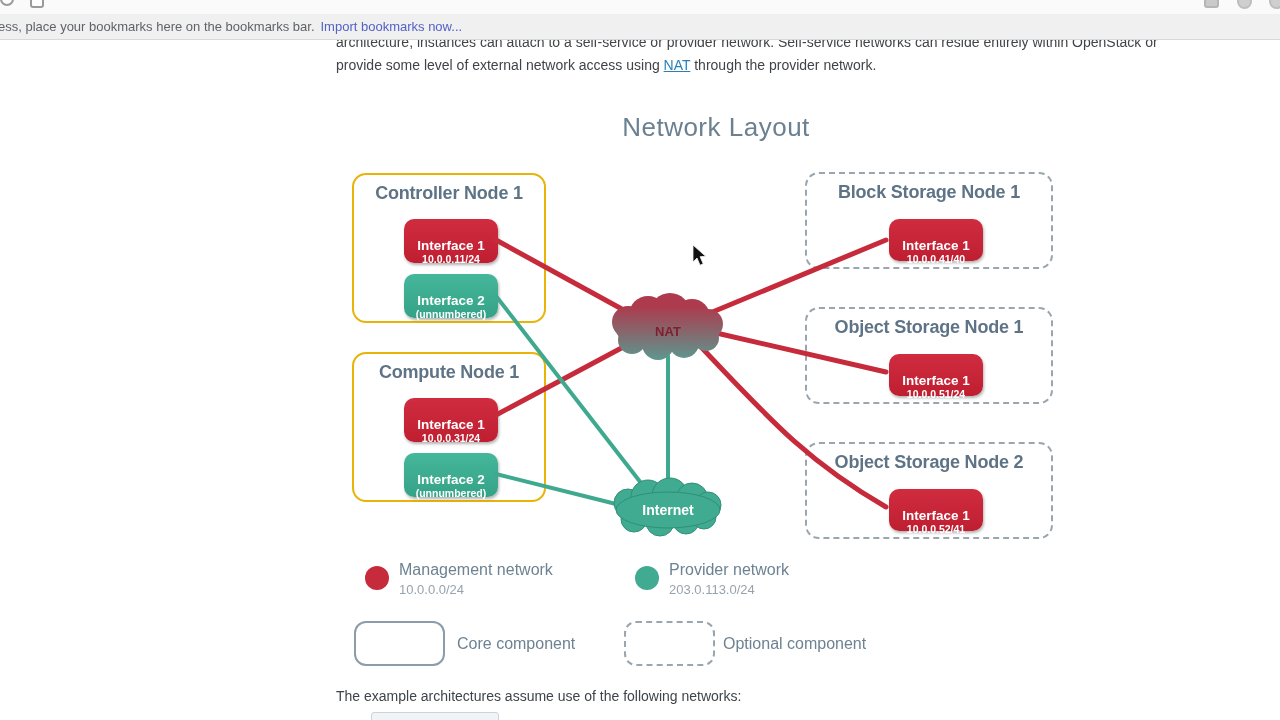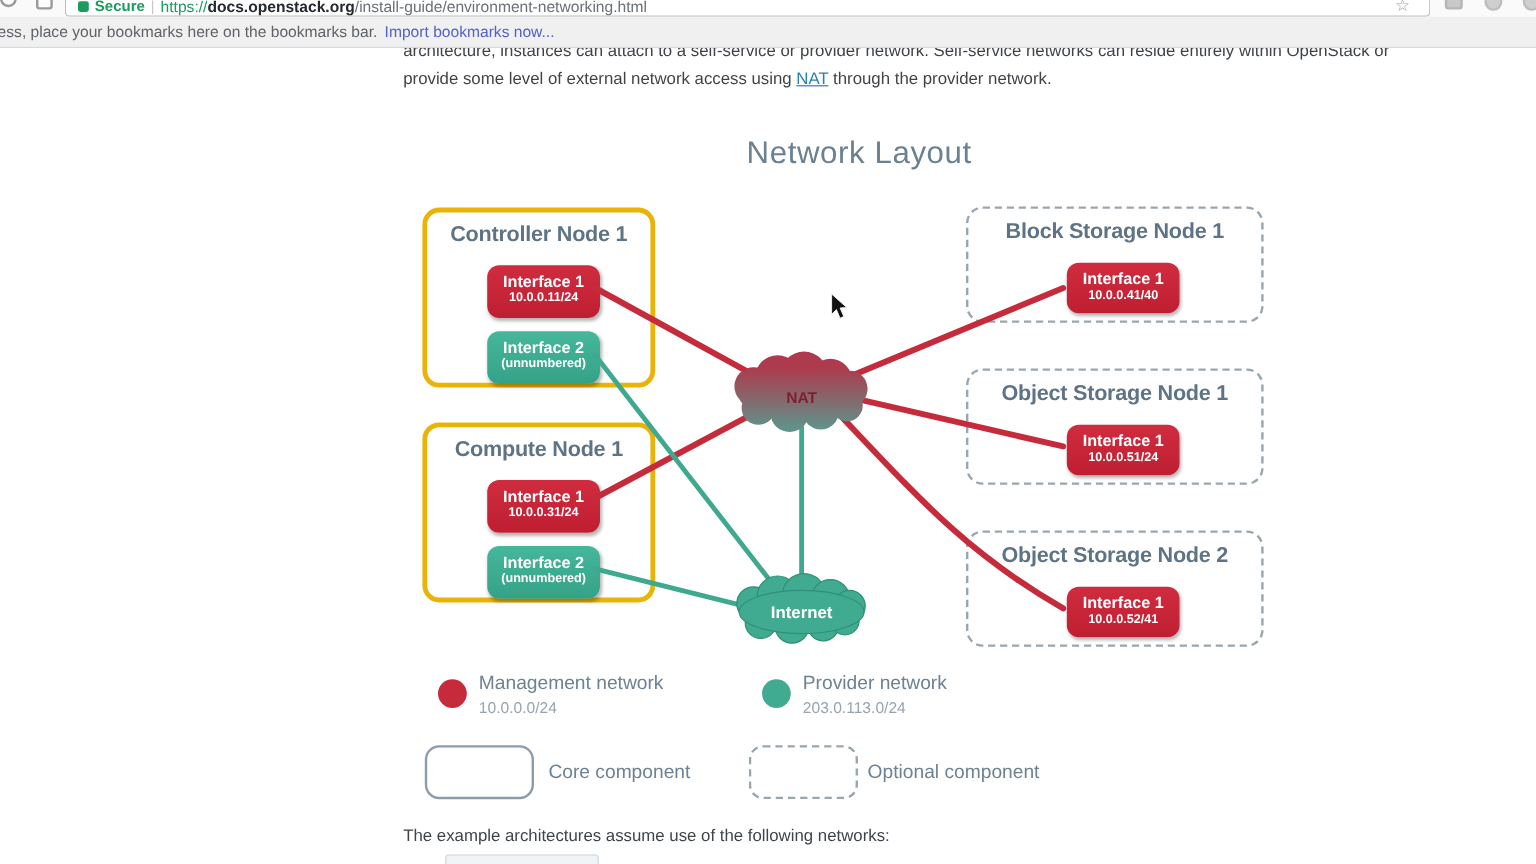--- a/index.html
+++ b/index.html
@@ -42,30 +42,30 @@
   .para { position:absolute; left:336px; width:900px; font-size:14px; color:#404448; white-space:nowrap; }
   .para.l1 { top:34px; }
   .para.l2 { top:57px; }
   .doc-link { color:#2980b9; text-decoration:underline; cursor:pointer; }
 
   .dg-title { position:absolute; left:336px; top:112px; width:760px; text-align:center;
               font-size:26px; color:#6b8191; letter-spacing:0.5px; }
 
   
   .node { position:absolute; background:#fff; border-radius:14px; }
-  .node.core { border:4px solid #eab308; }
+  .node.core { border:2px solid #eab308; }
   .node.optional { border:2px dashed #9aa6ae; }
   .node-title { text-align:center; margin-top:8px; font-size:18px; font-weight:600; color:#5e7486; letter-spacing:-0.2px; }
   .n-controller { left:352px; top:173px; width:194px; height:150px; }
   .n-compute    { left:352px; top:352px; width:194px; height:150px; }
   .n-block      { left:805px; top:172px; width:248px; height:97px; }
   .n-obj1       { left:805px; top:307px; width:248px; height:97px; }
   .n-obj2       { left:805px; top:442px; width:248px; height:97px; }
 
-  .iface { position:absolute; width:94px; height:44px; border-radius:10px; text-align:center; padding-top:6px;
+  .iface { position:absolute; width:94px; height:44px; border-radius:10px; text-align:center; padding-top:19px;
            box-shadow:1px 2px 3px rgba(0,0,0,.3); }
   .iface.mgmt { background:linear-gradient(180deg,#d02c3f,#bf1e31); }
   .iface.prov { background:linear-gradient(180deg,#45b79b,#35a287); }
   .iface-label { font-size:13.5px; font-weight:bold; color:#fff; line-height:15px; }
   .iface-sub   { font-size:10.5px; font-weight:bold; color:#fff; line-height:13px; }
   .pos-a { left:50px; top:44px; }   
   .pos-b { left:50px; top:99px; }   
   .pos-c { left:82px; top:45px; height:42px; }  
 
   
@@ -86,31 +86,20 @@
   .cloud-label { font-family:"Liberation Sans","DejaVu Sans",sans-serif; font-weight:bold; text-anchor:middle; }
 </style>
 </head>
 <body>
 
 <div id="screen">
 
   <div class="toolbar">
     <div class="tb-icon reload"></div>
     <div class="tb-icon home"></div>
-    <div class="addressbar">
-      <div class="addr-inner">
-        <span class="lock"></span>
-        <span class="secure">Secure</span>
-        <span class="addr-sep">|</span>
-        <span>
-          <span class="url-scheme">https://</span><span class="url-host">docs.openstack.org</span><span class="url-path">/install-guide/environment-networking.html</span>
-        </span>
-      </div>
-      <div class="star">☆</div>
-    </div>
     <div class="tb-icon ext"></div>
     <div class="tb-icon prof1"></div>
     <div class="tb-icon prof2"></div>
   </div>
 
   <div class="bookmarksbar">
     <span class="bm-text">ess, place your bookmarks here on the bookmarks bar.</span>
     <span class="bm-link">Import bookmarks now...</span>
   </div>
 

